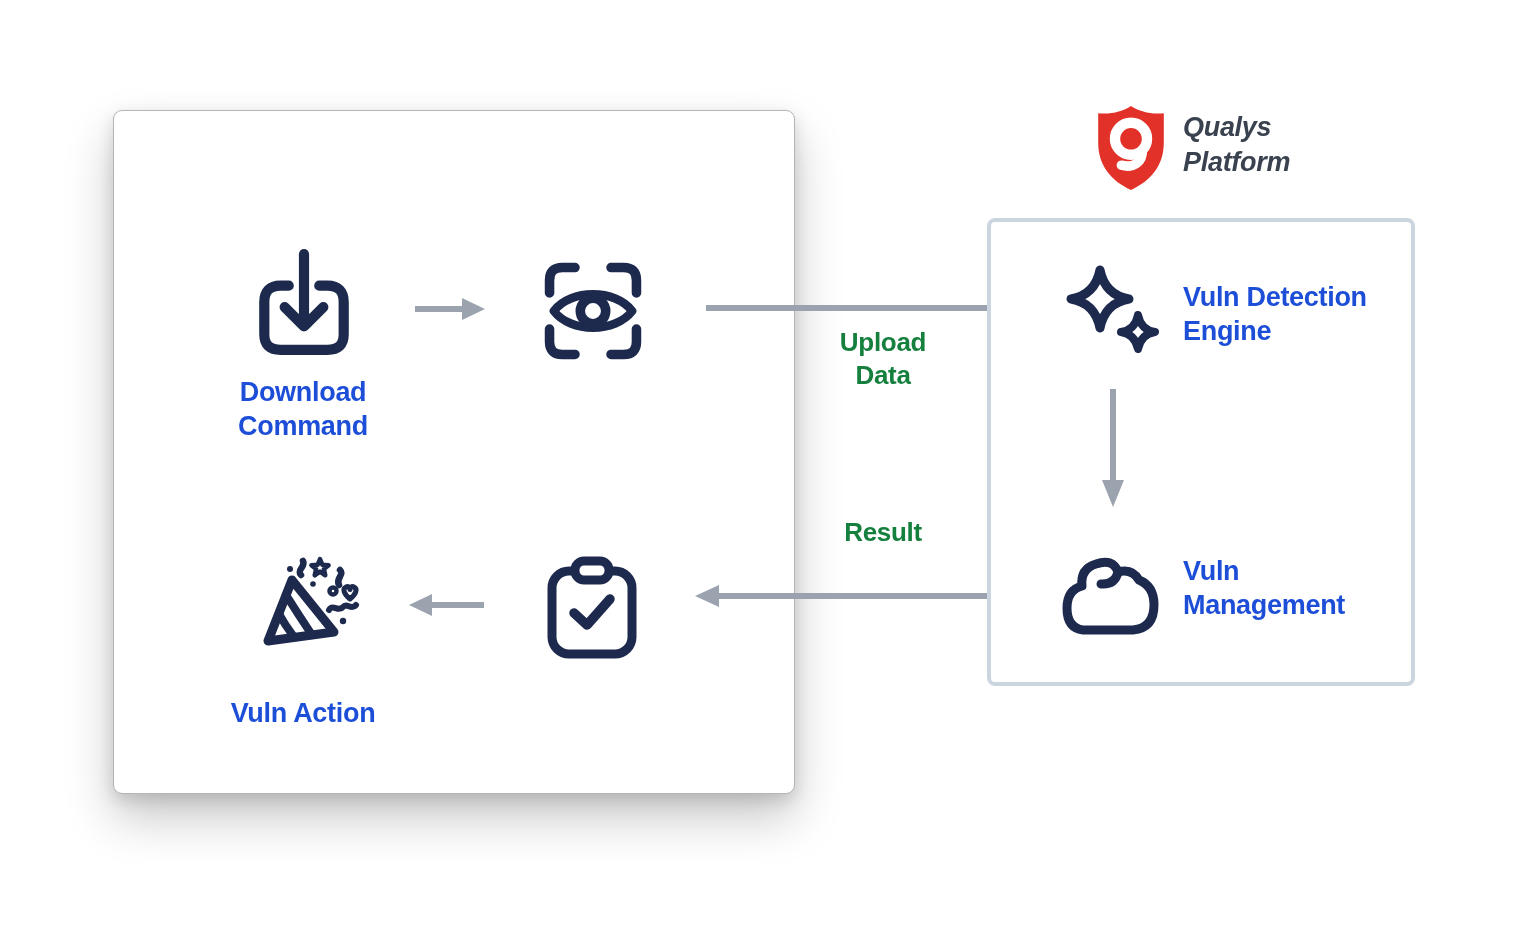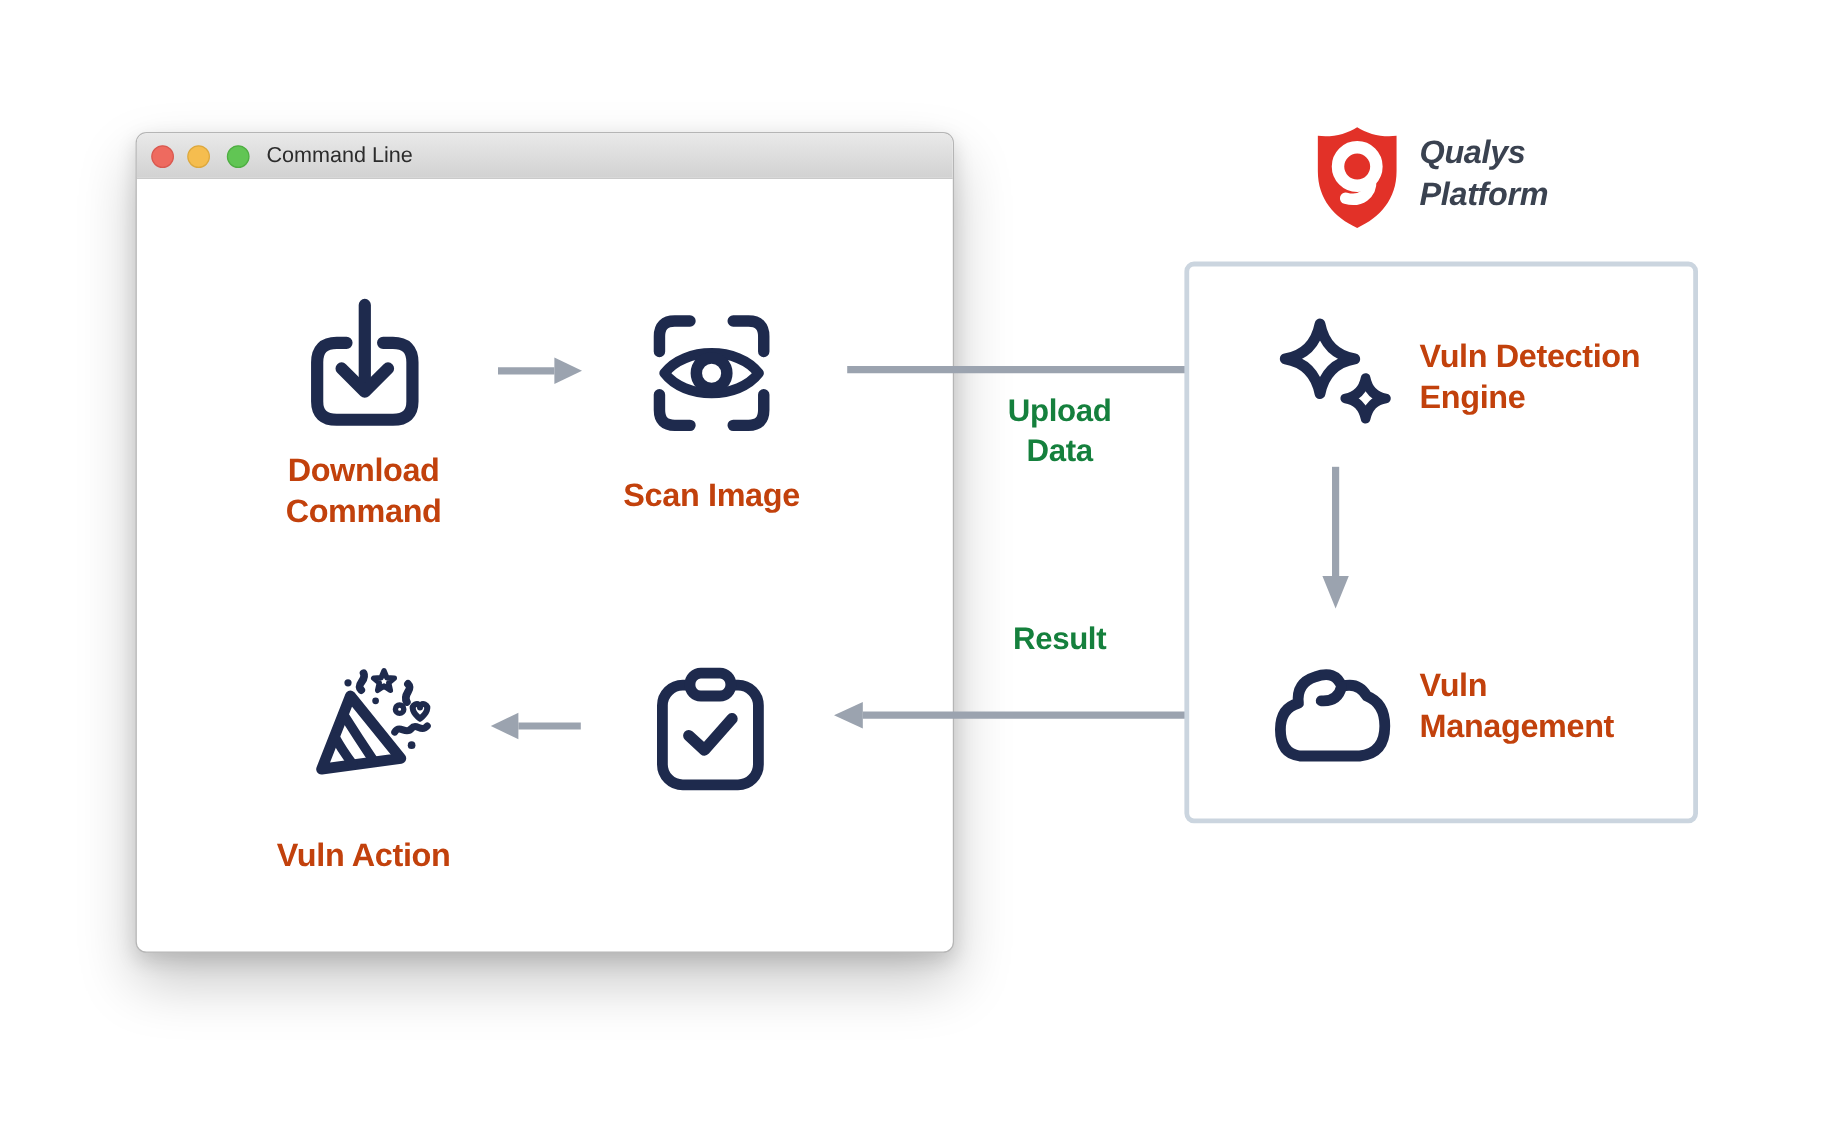--- a/index.html
+++ b/index.html
@@ -14,46 +14,40 @@
             background:linear-gradient(#e9e9e9,#d2d2d2);
             border-bottom:1px solid #a8a8a8;border-radius:8px 8px 0 0;}
   .tl{position:absolute;top:10px;width:17px;height:17px;border-radius:50%;display:block;}
   .tl.red{left:12px;background:#ee6a5f;border:1px solid #d95950;}
   .tl.yellow{left:42px;background:#f5bd4f;border:1px solid #dda83e;}
   .tl.green{left:75px;background:#61c554;border:1px solid #4eae42;}
   .wtitle{position:absolute;left:108px;top:0;line-height:37px;font-size:18px;color:#2c2c2c;}
 
   
   .lbl{position:absolute;font-weight:700;font-size:27px;line-height:34px;
-       color:#c2410c;text-align:center;letter-spacing:-.3px;}
+       color:#1d4ed8;text-align:center;letter-spacing:-.3px;}
   .lbl-left{text-align:left;}
   .flow-lbl{position:absolute;font-weight:700;font-size:26px;line-height:33px;
             color:#15803d;text-align:center;width:134px;letter-spacing:-.3px;}
   .brand-lbl{position:absolute;font-weight:700;font-size:27px;line-height:35px;
              color:#3a4250;text-align:left;letter-spacing:-.3px;}
 
   
   .pbox{position:absolute;left:987px;top:218px;width:428px;height:468px;
         box-sizing:border-box;border:4px solid #cbd5df;border-radius:8px;background:#ffffff;}
 
   .icon{position:absolute;display:block;}
   svg{display:block;overflow:visible;}
 </style>
 </head>
 <body>
 
 <div class="stage">
 
   <div class="window">
-    <div class="titlebar">
-      <span class="tl red"></span>
-      <span class="tl yellow"></span>
-      <span class="tl green"></span>
-      <span class="wtitle">Command Line</span>
-    </div>
 
     <span class="icon" style="left:139px;top:136px;">
       <svg width="102" height="114" viewBox="0 0 100 112" fill="none" stroke="#1e2a4d" stroke-width="10" stroke-linecap="round" stroke-linejoin="round">
         <path d="M35 38 L27 38 Q11 38 11 54 L11 86 Q11 101 27 101 L73 101 Q89 101 89 86 L89 54 Q89 38 73 38 L65 38"></path>
         <path d="M50 7 L50 72"></path>
         <path d="M31 59 L50 78 L69 59"></path>
       </svg>
     </span>
     <div class="lbl" style="left:104px;top:264px;width:170px;">
       <div>Download</div>
@@ -70,21 +64,20 @@
     <span class="icon" style="left:426px;top:147px;">
       <svg width="106" height="106" viewBox="0 0 100 100" fill="none" stroke="#1e2a4d" stroke-width="9" stroke-linecap="round" stroke-linejoin="round">
         <path d="M9 33 L9 21 Q9 9 21 9 L33 9"></path>
         <path d="M67 9 L79 9 Q91 9 91 21 L91 33"></path>
         <path d="M91 67 L91 79 Q91 91 79 91 L67 91"></path>
         <path d="M33 91 L21 91 Q9 91 9 79 L9 67"></path>
         <path d="M13 50 C29 29 71 29 87 50 C71 71 29 71 13 50 Z" stroke-width="8"></path>
         <circle cx="50" cy="50" r="12"></circle>
       </svg>
     </span>
-    <div class="lbl" style="left:394px;top:285px;width:170px;">Scan Image</div>
 
     <span class="icon" style="left:146px;top:441px;">
       <svg width="112" height="112" viewBox="0 0 112 112" fill="none" stroke="#1e2a4d" stroke-width="9" stroke-linecap="round" stroke-linejoin="round">
         <path d="M8 89 L32 28 L74 80 Z"></path>
         <path d="M19 62 Q25 73 34 85" stroke-width="8"></path>
         <path d="M26 43 Q38 62 52 83" stroke-width="8"></path>
         <path d="M41 23 C36 18 46 15 43 9" stroke-width="6.5"></path>
         <path d="M60 7 L62.4 12.8 L68.6 13.2 L63.9 17.1 L65.3 23.3 L60 19.6 L54.7 23.3 L56.1 17.1 L51.4 13.2 L57.6 12.8 Z" stroke-width="4.5"></path>
         <path d="M80 18 C85 23 75 26 79 33" stroke-width="6.5"></path>
         <circle cx="73" cy="39" r="3.5" stroke-width="4.5"></circle>

